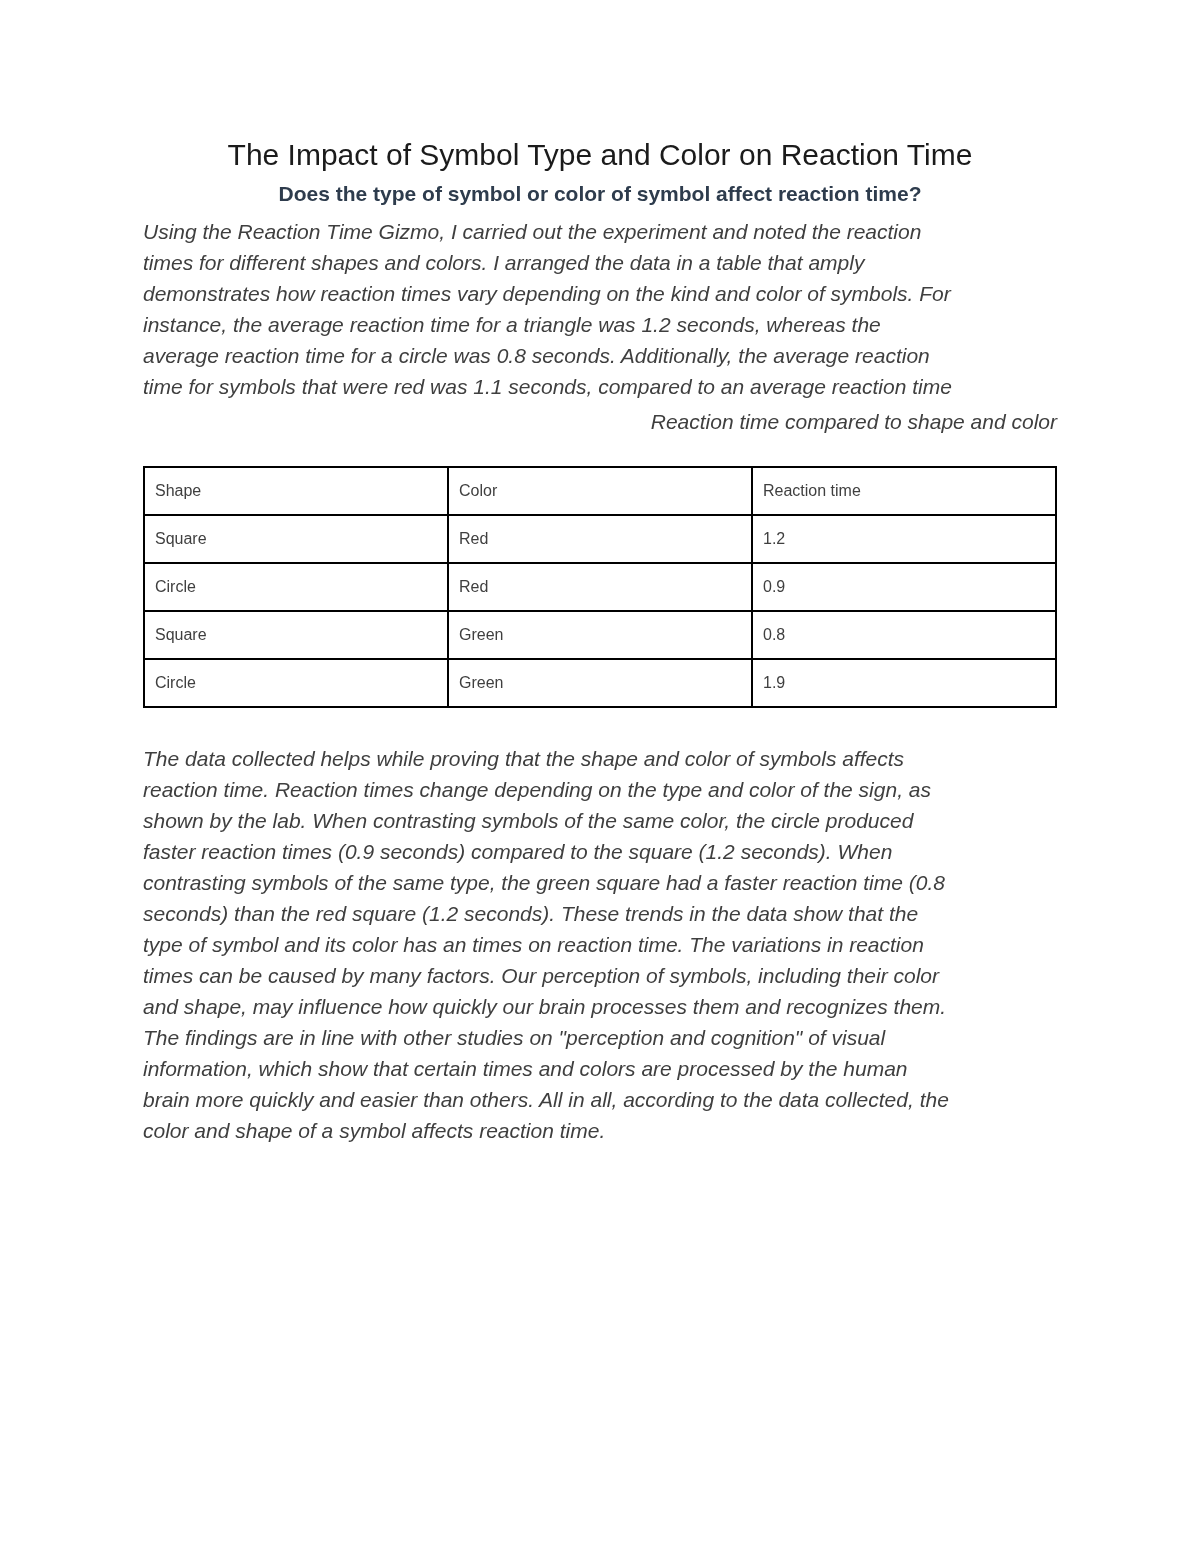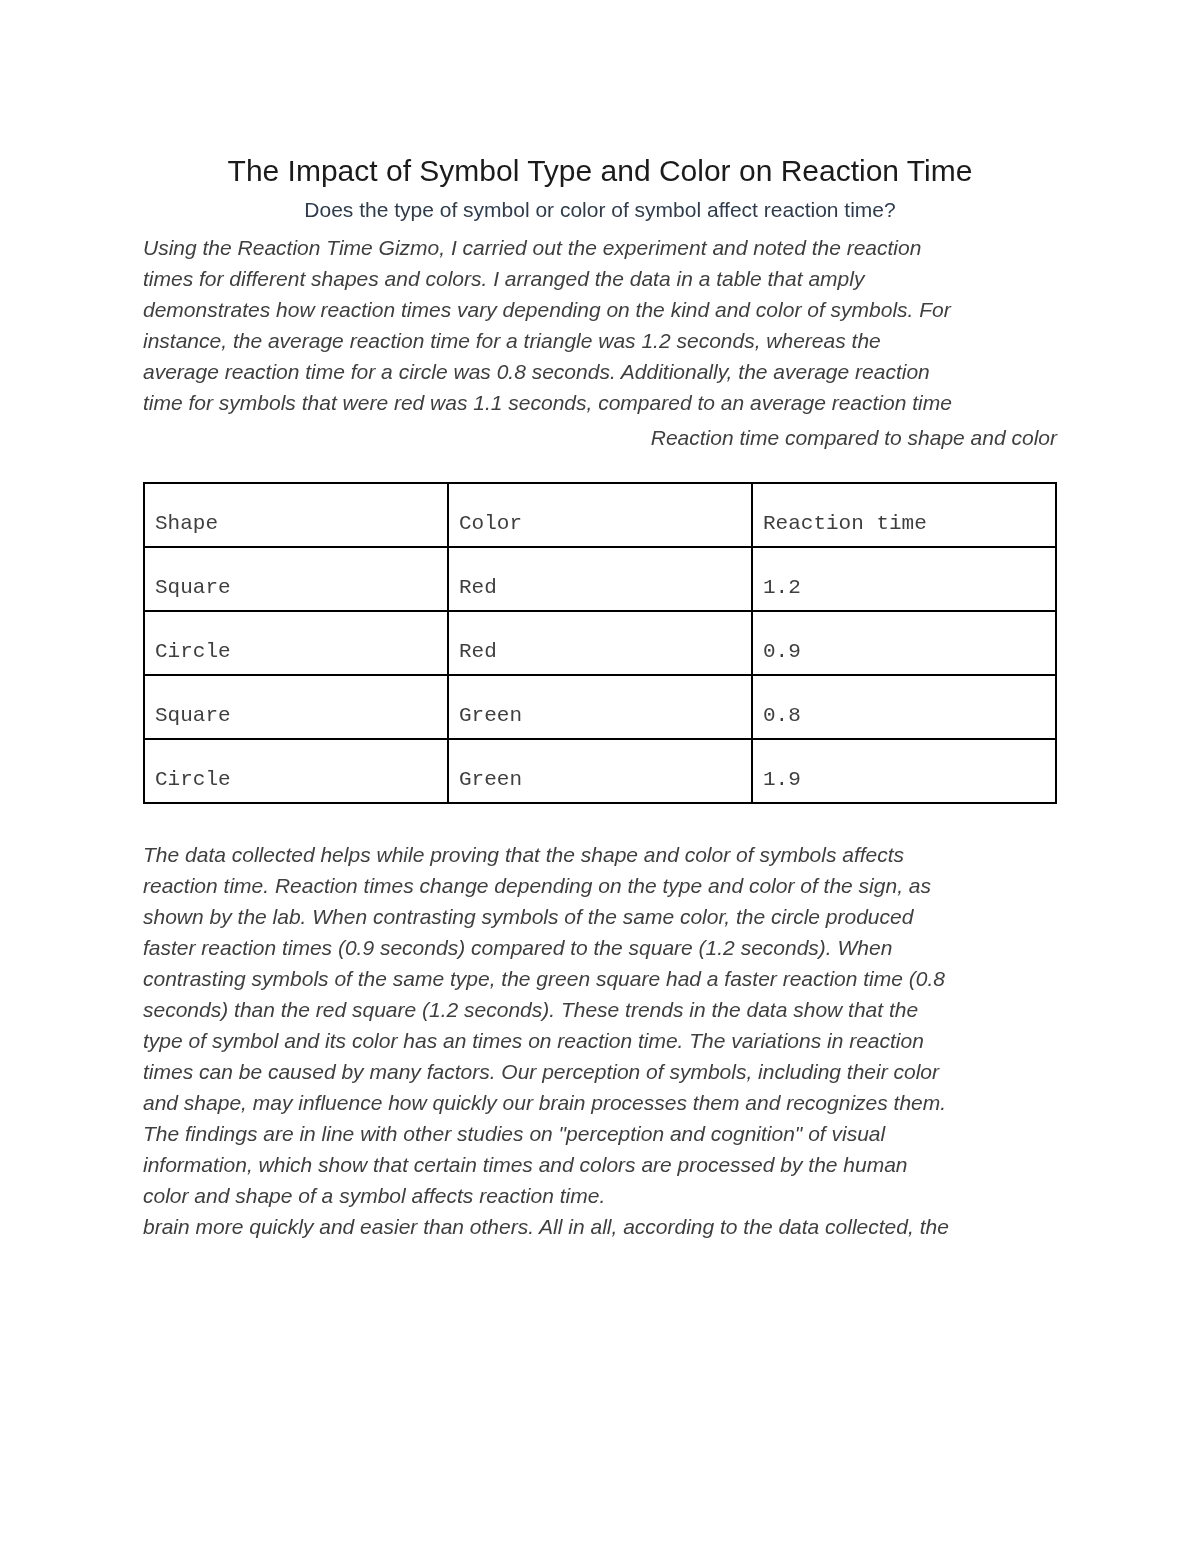--- a/index.html
+++ b/index.html
@@ -3,40 +3,39 @@
 <meta charset="utf-8">
 <style>
   html, body { margin: 0; padding: 0; background: #ffffff; }
   .page {
     width: 1200px;
     height: 1403px;
     background: var(--page-bg, #ffffff);
     font-family: "Liberation Sans", sans-serif;
     color: var(--body-color, #3f3f3f);
     overflow: hidden;
-    margin-top: 16px;
   }
   .content {
     width: 914px;
     margin: 0 auto;
     padding-top: 136px;
   }
   .doc-title {
     margin: 0;
     font-size: 30px;
     font-weight: 400;
     line-height: 38px;
     text-align: center;
     color: var(--title-color, #1b1b1b);
     white-space: nowrap;
   }
   .doc-subtitle {
     margin: 6px 0 0 0;
     font-size: 21px;
-    font-weight: 400;
+    font-weight: 700;
     line-height: 28px;
     text-align: center;
     color: var(--subtitle-color, #2e3c4d);
     white-space: nowrap;
   }
   .para {
     margin-top: 8px;
     font-size: 21px;
     line-height: 31px;
   }
@@ -51,26 +50,25 @@
   }
   table.results {
     margin-top: 29px;
     width: 914px;
     border-collapse: collapse;
     table-layout: fixed;
   }
   table.results td {
     border: 2px solid var(--table-border, #000000);
     height: 46px;
-    padding: 16px 6px 0 10px;
-    font-size: 21px;
+    padding: 0 6px 0 10px;
+    font-size: 16px;
     color: var(--body-color, #3f3f3f);
     vertical-align: middle;
     overflow: hidden;
-    font-family: Liberation Mono, monospace;
   }
   .para.conclusion { margin-top: 35px; }
 </style>
 </head>
 <body>
 
 <div class="page" style="--page-bg: #ffffff; --title-color: #1b1b1b; --subtitle-color: #2e3c4d; --body-color: #3f3f3f; --table-border: #000000;">
   <div class="content">
 
     <h1 class="doc-title">The Impact of Symbol Type and Color on Reaction Time</h1>
@@ -123,18 +121,18 @@
         <div class="line">reaction time. Reaction times change depending on the type and color of the sign, as</div>
         <div class="line">shown by the lab. When contrasting symbols of the same color, the circle produced</div>
         <div class="line">faster reaction times (0.9 seconds) compared to the square (1.2 seconds). When</div>
         <div class="line">contrasting symbols of the same type, the green square had a faster reaction time (0.8</div>
         <div class="line">seconds) than the red square (1.2 seconds). These trends in the data show that the</div>
         <div class="line">type of symbol and its color has an times on reaction time. The variations in reaction</div>
         <div class="line">times can be caused by many factors. Our perception of symbols, including their color</div>
         <div class="line">and shape, may influence how quickly our brain processes them and recognizes them.</div>
         <div class="line">The findings are in line with other studies on "perception and cognition" of visual</div>
         <div class="line">information, which show that certain times and colors are processed by the human</div>
+        <div class="line">brain more quickly and easier than others. All in all, according to the data collected, the</div>
         <div class="line">color and shape of a symbol affects reaction time.</div>
-        <div class="line">brain more quickly and easier than others. All in all, according to the data collected, the</div>
       </div>
 
   </div>
 </div>
 
 </body></html>

